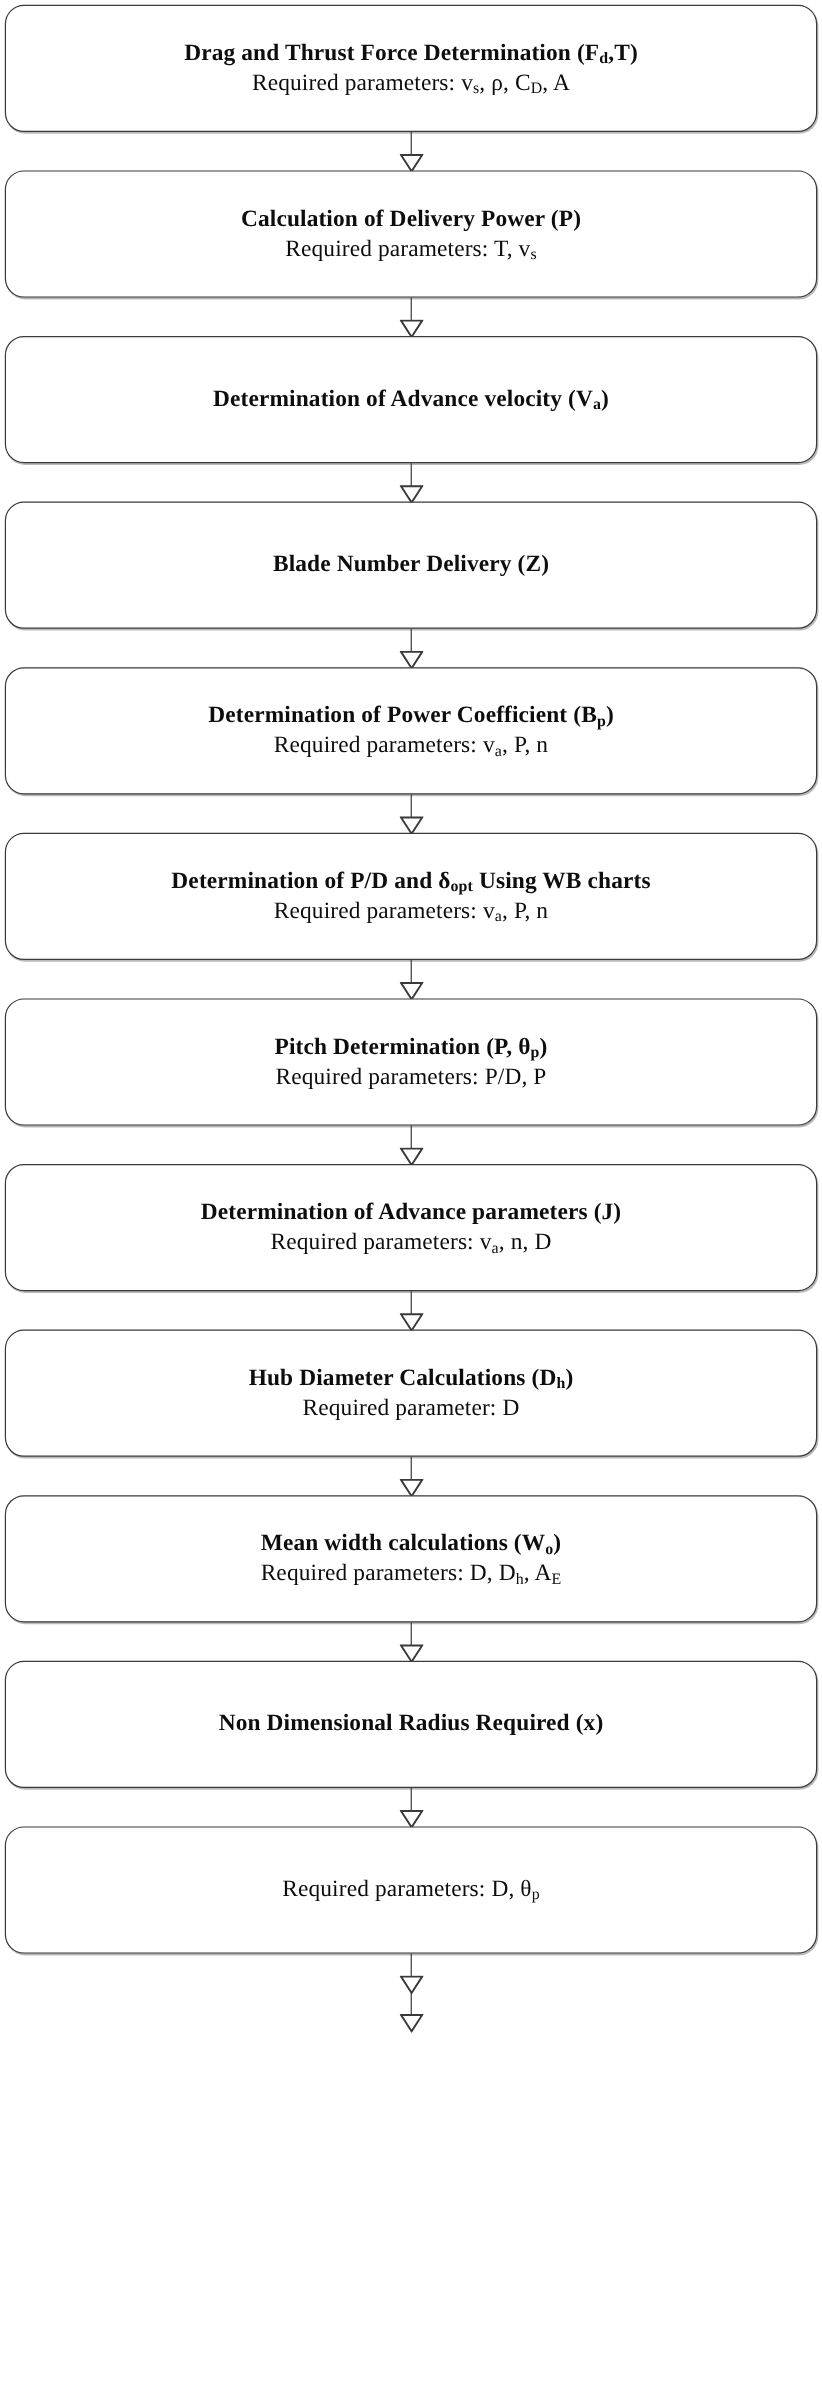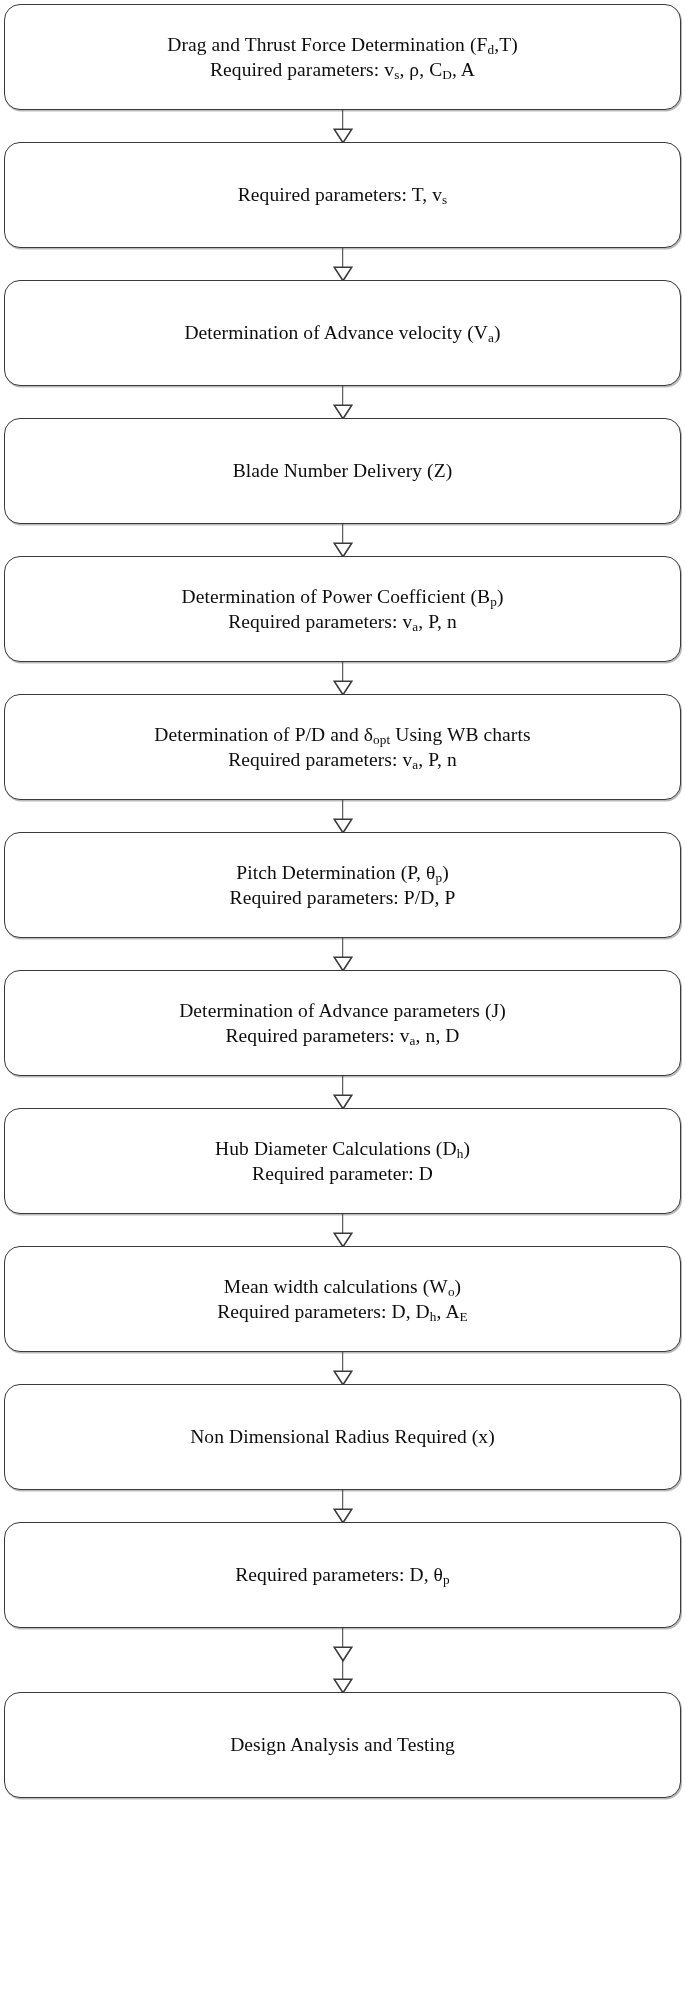--- a/index.html
+++ b/index.html
@@ -44,21 +44,21 @@
   }
 
   .node .line {
     display: block;
     font-size: 19.5px;
     line-height: 1.30;
     letter-spacing: 0.1px;
     white-space: nowrap;
   }
 
-  .node .line.title { margin-bottom: 0px; }
+  .node .line.title { margin-bottom: 0px; font-weight: bold; }
 
   .connector {
     position: relative;
     flex: 0 0 32px;
     height: 32px;
     width: 100%;
   }
   .connector .stem {
     position: absolute;
     left: 50%;
@@ -94,20 +94,21 @@
     </div>
     <div class="connector">
       <div class="stem"></div>
       <div class="head">
         <svg width="20" height="16" viewBox="0 0 20 16" style="position:absolute;left:-10px;top:0;">
           <polygon points="1.2,1.2 18.8,1.2 10,14.8" fill="#ffffff" stroke="#3a3a3a" stroke-width="1.6" stroke-linejoin="miter"></polygon>
         </svg>
       </div>
     </div>
     <div class="node">
+      <span class="line title">Calculation of Delivery Power (P)</span>
       <span class="line params">Required parameters: T, v<sub>s</sub></span>
     </div>
     <div class="connector">
       <div class="stem"></div>
       <div class="head">
         <svg width="20" height="16" viewBox="0 0 20 16" style="position:absolute;left:-10px;top:0;">
           <polygon points="1.2,1.2 18.8,1.2 10,14.8" fill="#ffffff" stroke="#3a3a3a" stroke-width="1.6" stroke-linejoin="miter"></polygon>
         </svg>
       </div>
     </div>
@@ -228,16 +229,13 @@
       </div>
     </div>
     <div class="connector">
       <div class="stem"></div>
       <div class="head">
         <svg width="20" height="16" viewBox="0 0 20 16" style="position:absolute;left:-10px;top:0;">
           <polygon points="1.2,1.2 18.8,1.2 10,14.8" fill="#ffffff" stroke="#3a3a3a" stroke-width="1.6" stroke-linejoin="miter"></polygon>
         </svg>
       </div>
     </div>
-    <div class="node">
-      <span class="line title">Design Analysis and Testing</span>
-    </div>
   </div>
 
 </body></html>

